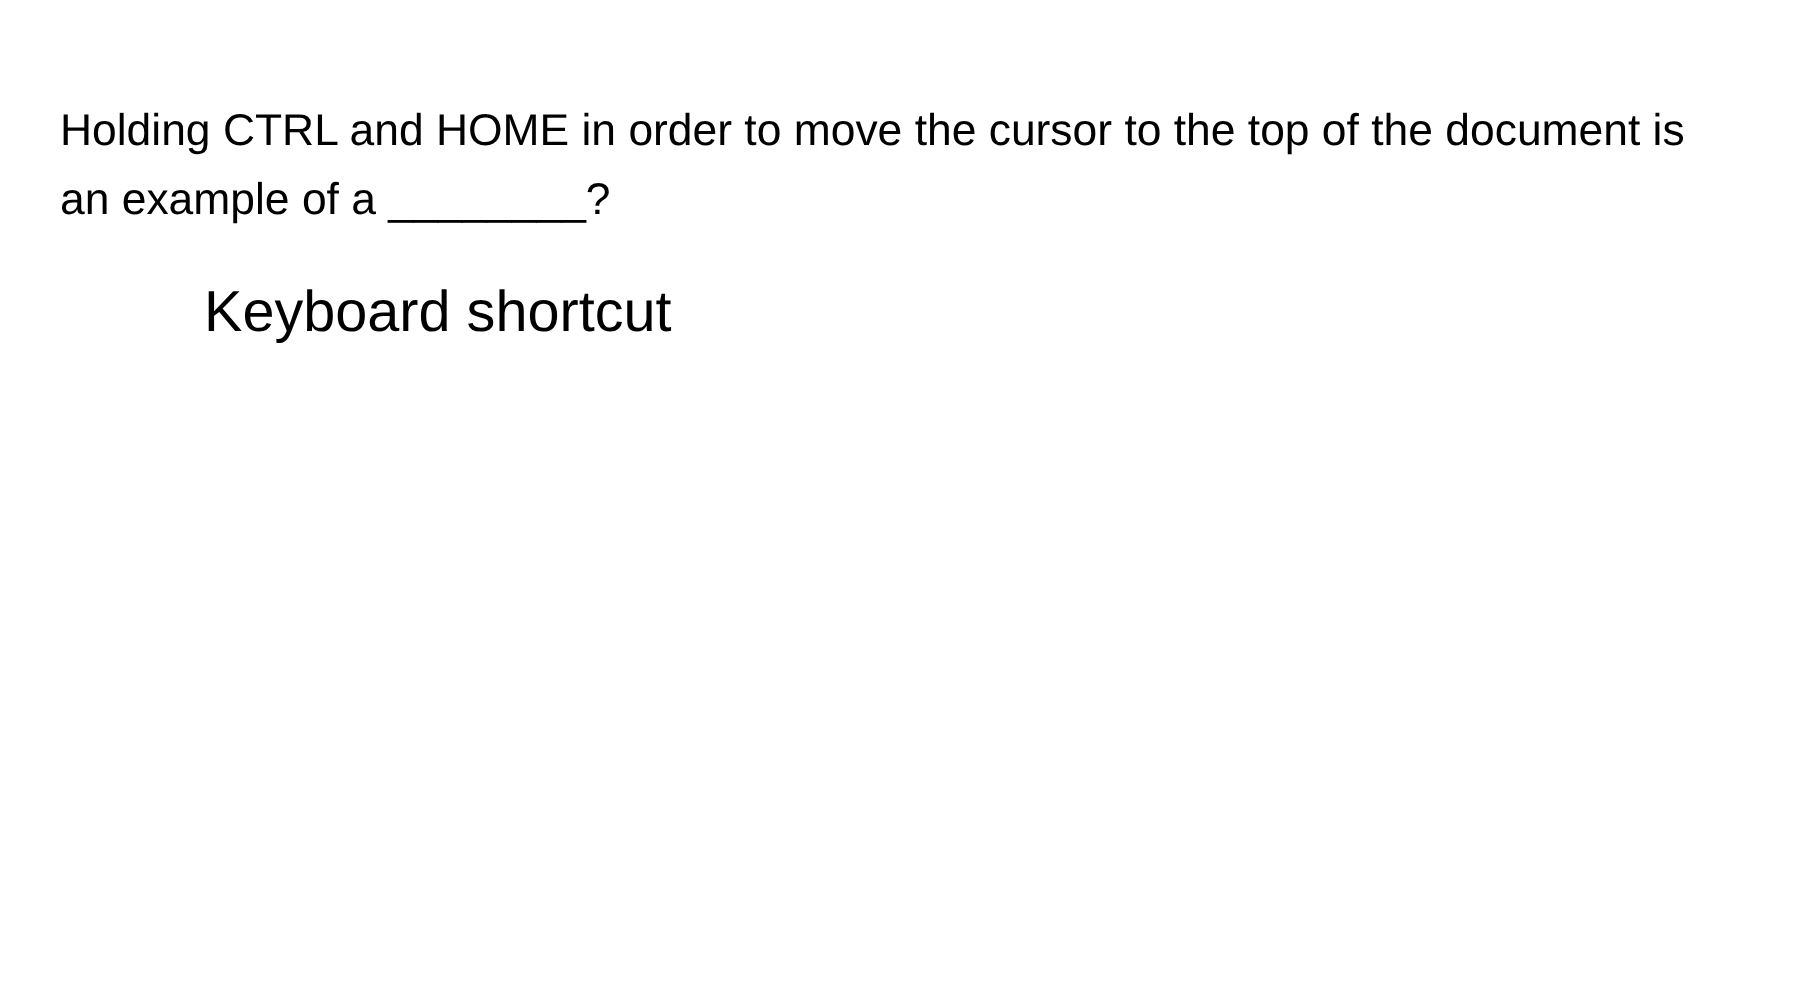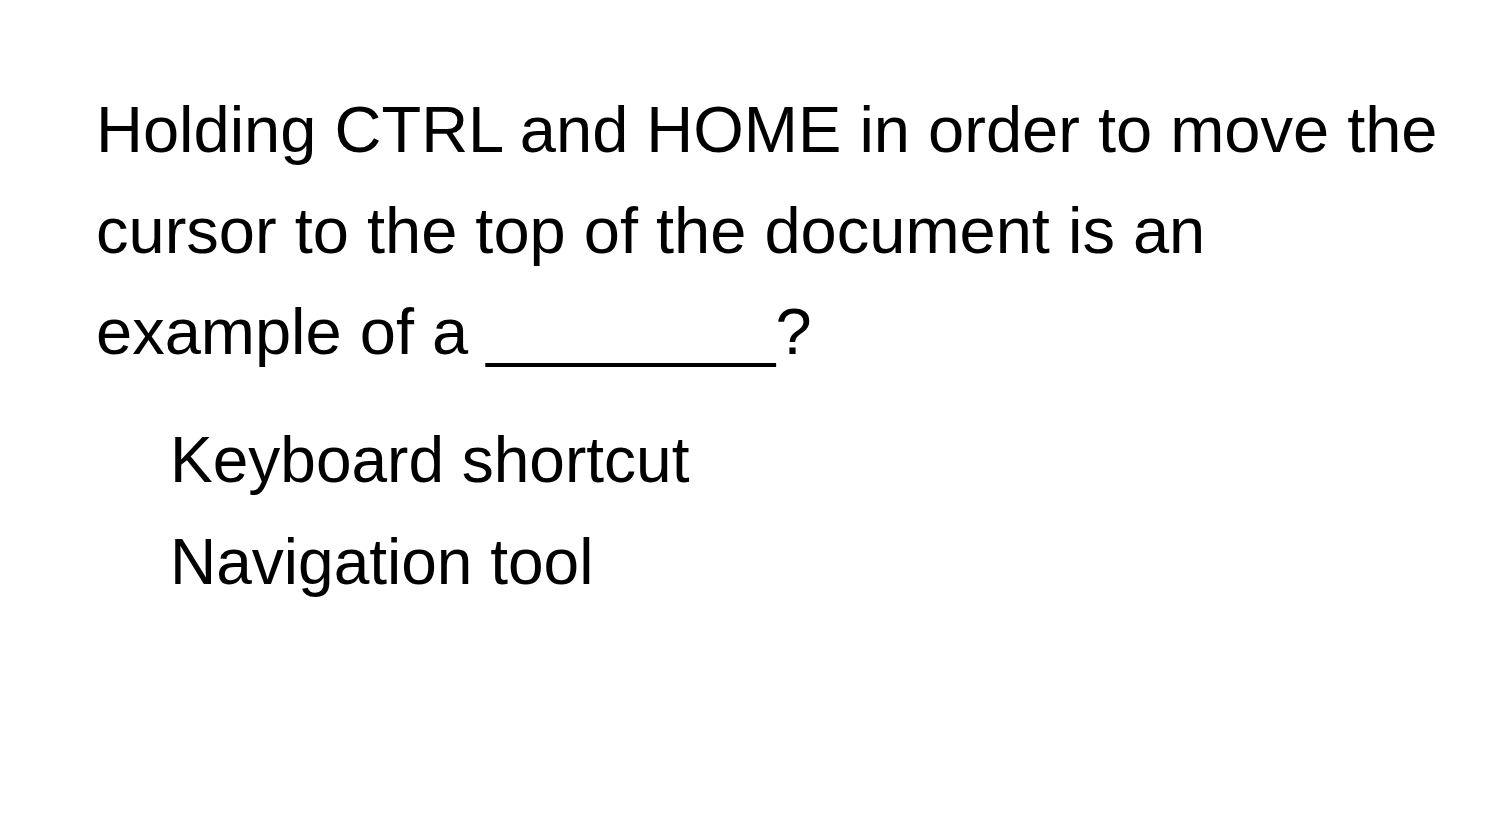--- a/index.html
+++ b/index.html
@@ -9,37 +9,35 @@
     }
     body {
       width: 1500px;
       height: 832px;
       background: #ffffff;
       font-family: -apple-system, BlinkMacSystemFont, "Segoe UI", Helvetica, Arial, sans-serif;
       color: #000000;
       padding: 80px 50px 0 50px;
     }
     .question {
-      font-size: 65px;
+      font-size: 37px;
       line-height: 1.55;
       font-weight: 400;
       margin-bottom: 30px;
-      margin-left: 46px;
     }
     .options {
       padding-left: 120px;
     }
     .option {
-      font-size: 64px;
+      font-size: 48px;
       line-height: 1.5;
       font-weight: 400;
       margin-bottom: 6px;
     }
   </style>
 </head>
 <body>
 
 <div class="question">Holding CTRL and HOME in order to move the cursor to the top of the document is an example of a ________?</div>
 
 <div class="options">
   <div class="option">Keyboard shortcut</div>
-  <div class="option">Navigation tool</div>
 </div>
 
 </body></html>

